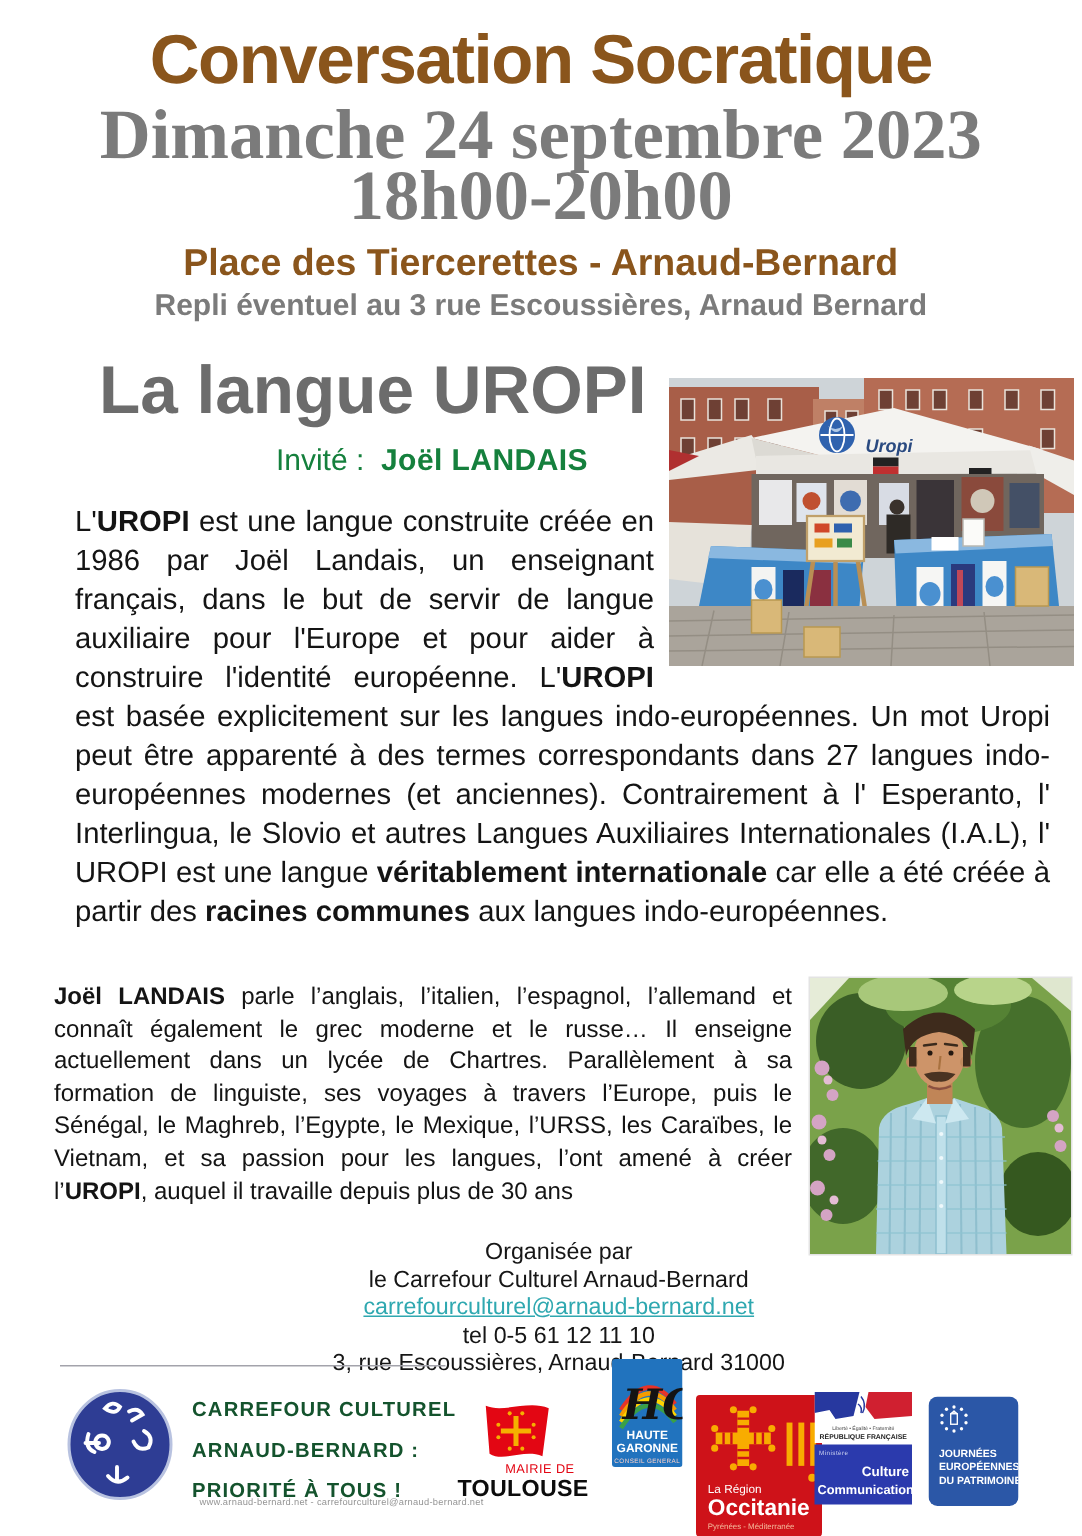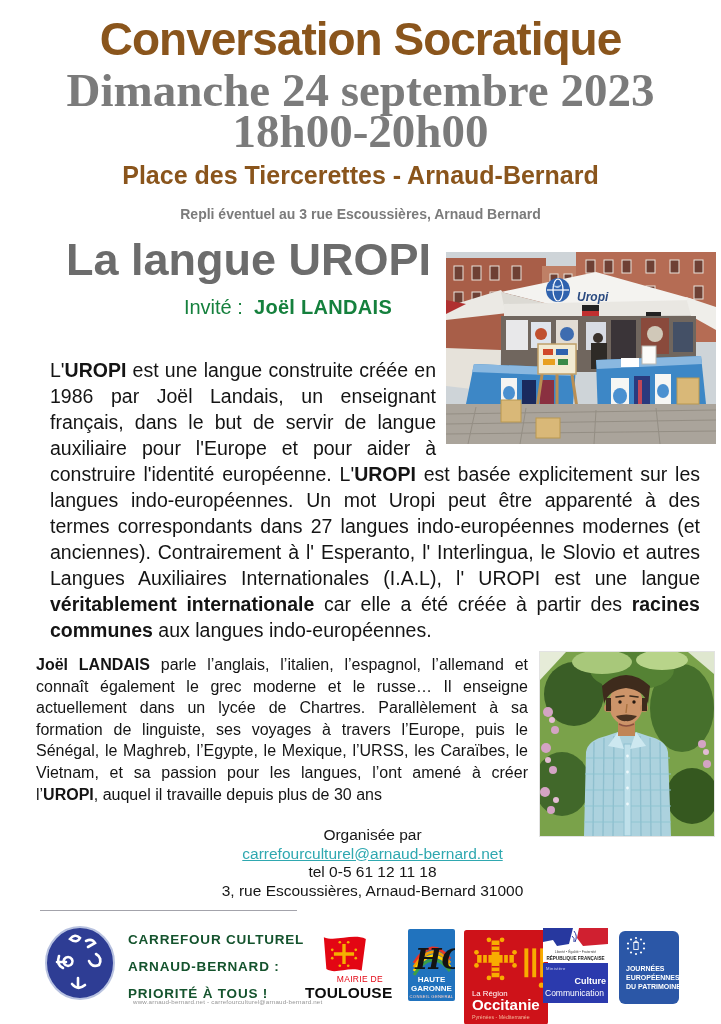--- a/index.html
+++ b/index.html
@@ -4,30 +4,30 @@
 <style>
   html,body{margin:0;padding:0;background:#ffffff;}
   .page{position:relative;width:721px;height:1024px;background:#ffffff;overflow:hidden;
         font-family:"Liberation Sans",sans-serif;color:#141414;}
 
   
   .hdr{position:absolute;top:0;left:0;right:0;text-align:center;}
   .hdr-title{margin:12px 0 4px;font-size:46px;font-weight:bold;color:#8a551c;letter-spacing:-1px;}
   .hdr-date{font-size:47px;font-weight:bold;color:#7b7b7b;line-height:41px;font-family:Liberation Serif, serif;}
   .hdr-loc{margin-top:9px;font-size:25px;font-weight:bold;color:#8a551c;}
-  .hdr-fallback{margin-top:16px;font-size:14px;font-weight:bold;color:#7b7b7b;}
+  .hdr-fallback{margin-top:3px;font-size:20px;font-weight:bold;color:#7b7b7b;}
 
   
   .content1{position:absolute;top:234px;left:50px;right:21px;}
   .photo1{float:right;width:270px;height:192px;margin:18px -16px 10px 10px;}
   .photo1 svg,.photo2 svg{display:block;width:100%;height:100%;}
   .topic{margin:0 0 10px 16px;font-size:45px;font-weight:bold;color:#6c6c6c;}
   .invite{padding-left:90px;text-align:center;font-size:20px;color:#15803d;}
   .invite b{letter-spacing:.3px;}
-  .para1{margin:38px 0 0;font-size:19.5px;line-height:26px;text-align:justify;}
+  .para1{margin:16px 0 0;font-size:19.5px;line-height:26px;text-align:justify;}
   .para1 b,.para2 b{font-weight:bold;}
 
   
   .content2{position:absolute;top:648px;left:20px;right:7px;}
   .photo2{float:right;width:174px;height:184px;margin:4px 0 8px 12px;outline:1px solid #e3e3e3;}
   .para2{margin:6px 16px 0;font-size:16px;line-height:21.6px;text-align:justify;}
 
   
   .contact{position:absolute;top:826px;left:0;right:0;text-align:center;padding-left:24px;
            font-size:15.5px;line-height:18.5px;color:#161616;}
@@ -38,27 +38,27 @@
   .lg{position:absolute;}
   .cc-circle{left:44px;top:924px;width:72px;height:78px;}
   .cc-circle svg{width:100%;height:100%;display:block;}
   .cc-text{left:128px;top:926px;width:190px;font-size:13.5px;font-weight:600;color:#14532d;
            letter-spacing:.8px;line-height:27px;white-space:nowrap;}
   .cc-url{left:133px;top:998px;font-size:6.2px;color:#949494;letter-spacing:.2px;white-space:nowrap;}
   .tls{left:305px;top:933px;width:78px;text-align:center;}
   .tls svg{display:block;margin:0 auto;width:56px;height:42px;}
   .tls-mairie{margin-top:-1px;text-align:right;font-size:8.5px;font-weight:normal;color:#e30613;letter-spacing:.3px;}
   .tls-ville{margin-top:0;font-size:15.5px;font-weight:bold;color:#0c0c0c;letter-spacing:.2px;}
-  .hg{left:408px;top:929px;width:47px;height:88px;}
+  .hg{left:408px;top:906px;width:47px;height:88px;}
   .occ{left:464px;top:930px;width:84px;height:72px;}
   .cul-top{left:543px;top:928px;width:65px;height:34px;}
   .cul-bot{left:543px;top:963px;width:65px;height:40px;background:#2b3aad;position:absolute;}
   .cul-min{position:absolute;left:3px;top:3px;font-size:4.2px;color:#cfd4f0;letter-spacing:.3px;}
   .cul-l1{position:absolute;right:2px;top:13px;font-size:9px;font-weight:bold;color:#fff;}
-  .cul-l2{position:absolute;left:2px;top:25px;font-size:8.5px;font-weight:normal;color:#fff;}
+  .cul-l2{position:absolute;left:2px;top:25px;font-size:8.5px;font-weight:bold;color:#fff;}
   .pat{left:619px;top:931px;width:60px;height:73px;}
   .lg svg{display:block;}
 </style>
 </head>
 <body>
 
 <div class="page">
 
   <div class="hdr">
     <div class="hdr-title">Conversation Socratique</div>
@@ -262,22 +262,23 @@
         <line x1="87" y1="52" x2="86" y2="61" stroke="#a8713f" stroke-width="1.4"></line>
         <path d="M76,64 Q86,61 97,64 Q92,70 86,69 Q80,70 76,64 Z" fill="#4a3322"></path>
         <path d="M79,72 Q86,76 94,72" fill="none" stroke="#8a5040" stroke-width="1.6"></path>
       </svg>
     </figure>
     <p class="para2"><b>Joël LANDAIS</b><span> parle l’anglais, l’italien, l’espagnol, l’allemand et connaît également le grec moderne et le russe… Il enseigne actuellement dans un lycée de Chartres. Parallèlement à sa formation de linguiste, ses voyages à travers l’Europe, puis le Sénégal, le Maghreb, l’Egypte, le Mexique, l’URSS, les Caraïbes, le Vietnam, et sa passion pour les langues, l’ont amené à créer l’</span><b>UROPI</b><span>, auquel il travaille depuis plus de 30 ans</span></p>
   </div>
 
   <div class="contact">
     <div>Organisée par</div>
+    <div>le Carrefour Culturel Arnaud-Bernard</div>
     <div><a>carrefourculturel@arnaud-bernard.net</a></div>
-    <div>tel 0-5 61 12 11 18</div>
+    <div>tel 0-5 61 12 11 10</div>
     <div>3, rue Escoussières, Arnaud-Bernard 31000</div>
   </div>
   <div class="divider"></div>
 
   <div class="lg cc-circle">
     <svg viewBox="0 0 72 78">
       <ellipse cx="36" cy="39" rx="34" ry="36" fill="#2e3d94" stroke="#b8c2e0" stroke-width="2"></ellipse>
       <g stroke="#ffffff" fill="none" stroke-width="2.6" stroke-linecap="round">
         <path d="M26,15 q5,-6 10,-1 q-3,6 -10,1 Z"></path>
         <path d="M42,17 q6,-3 9,2 l-7,4"></path>

